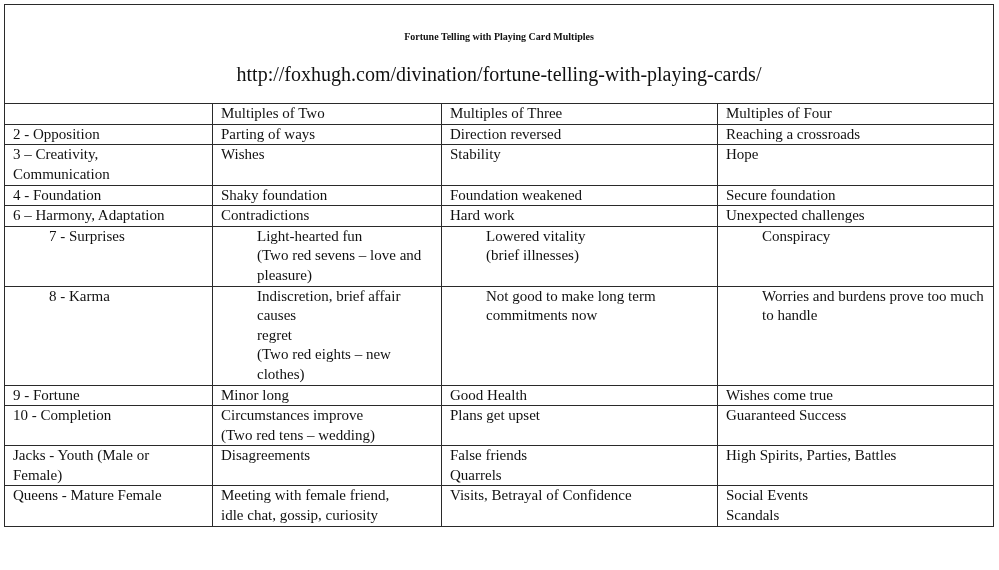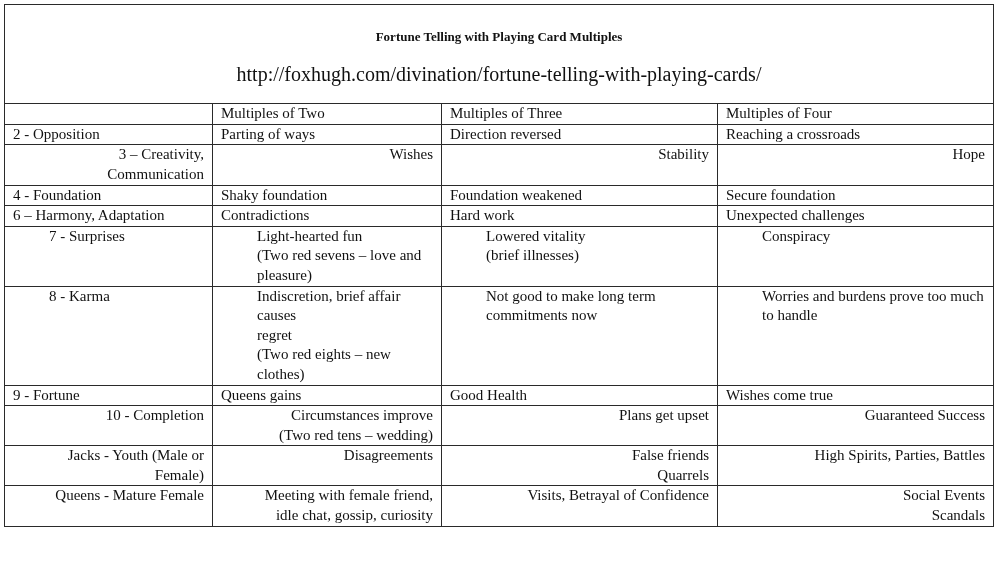--- a/index.html
+++ b/index.html
@@ -35,32 +35,32 @@
   }
   .title-cell {
     text-align: center !important;
     padding-top: 3px !important;
     padding-bottom: 0 !important;
     height: 38px;
   }
   .title-text {
     display: block;
     font-weight: bold;
-    font-size: 13px;
+    font-size: 10px;
     line-height: 18px;
   }
   .url-text {
     display: block;
     font-size: 20px;
     line-height: 18px;
   }
   .col-header td { height: 20px; }
   tr.r-ace td { height: 78px; }
   tr.r-1 td { height: 19px; }
-  tr.r-2 td { height: 38px; text-align: right; }
+  tr.r-2 td { height: 38px; }
   tr.r-3 td { height: 58px; padding-left: 44px; }
 </style>
 </head>
 <body>
 
 <table class="fortune">
   <colgroup>
     <col style="width:208px">
     <col style="width:229px">
     <col style="width:276px">
@@ -119,21 +119,21 @@
       <td>Indiscretion, brief affair causes
 regret
 (Two red eights – new clothes)</td>
       <td>Not good to make long term
 commitments now</td>
       <td>Worries and burdens prove too much
 to handle</td>
     </tr>
     <tr class="r-1">
       <td>9 - Fortune</td>
-      <td>Queens gains</td>
+      <td>Minor long</td>
       <td>Good Health</td>
       <td>Wishes come true</td>
     </tr>
     <tr class="r-2">
       <td>10 - Completion</td>
       <td>Circumstances improve
 (Two red tens – wedding)</td>
       <td>Plans get upset</td>
       <td>Guaranteed Success</td>
     </tr>

